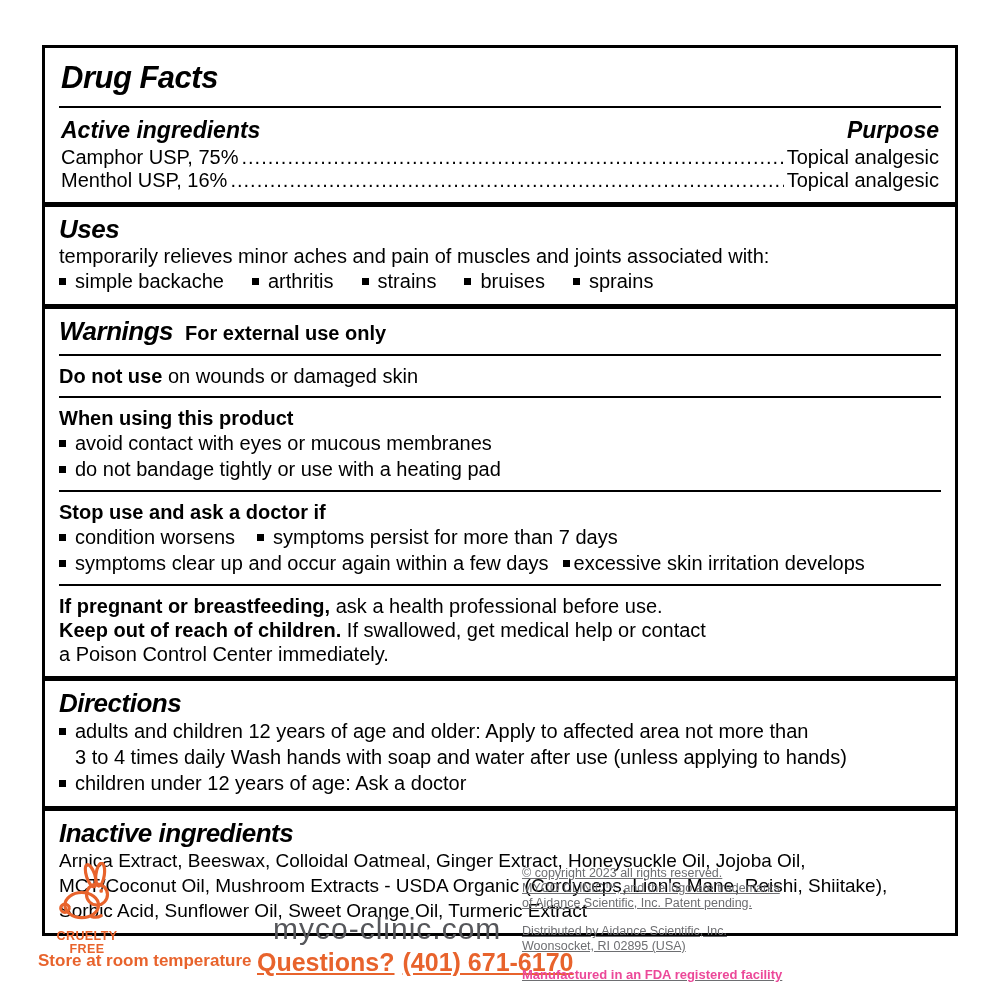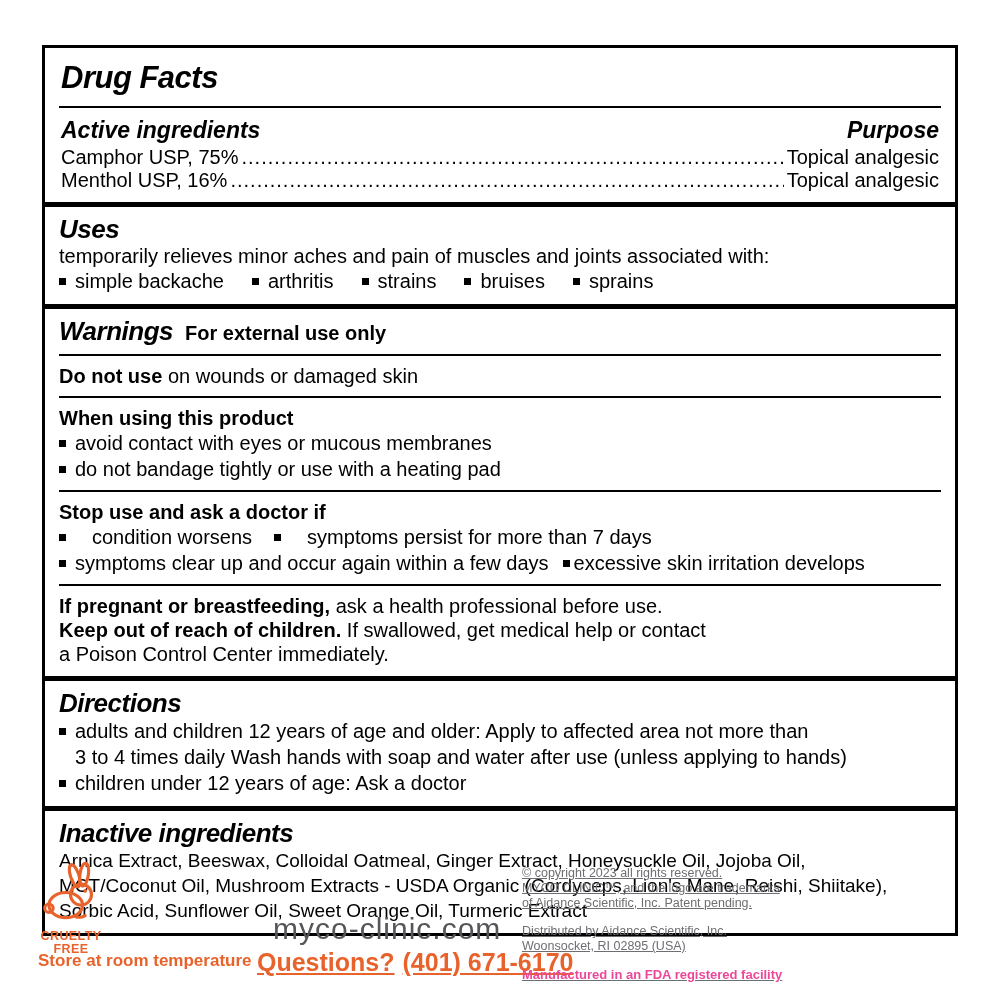--- a/index.html
+++ b/index.html
@@ -28,31 +28,31 @@
   .leader { flex:1; overflow:hidden; white-space:nowrap; margin:0 3px; }
   .leader::after { content:"................................................................................................................................................................."; letter-spacing:1px; }
   .purpose-cell { white-space:nowrap; }
 
   
   .b { display:flex; align-items:center; }
   .sq { width:7px; height:7px; background:#000; margin-right:9px; flex:none; }
   .sq-tight { margin-right:4px; }
   .brow { display:flex; align-items:center; font-size:20px; line-height:26px; }
   .gap-wide > .b { margin-right:28px; }
-  .gap-med  > .b { margin-right:22px;gap:17px; }
+  .gap-med  > .b { margin-right:22px; }
   .indent { padding-left:16px; }
 
   
   .warn-head { display:flex; align-items:baseline; }
   .warn-sub { font-size:20px; font-weight:bold; margin-left:12px; }
   .sub { border-top:2px solid #000; margin-top:8px; padding-top:8px; }
   .lead-bold { font-weight:bold; }
 
   
-  .cf-block { position:absolute; left:32px; top:862px; width:78px; text-align:center; }
+  .cf-block { position:absolute; left:48px; top:862px; width:78px; text-align:center; }
   .cf-text { color:#E8632C; font-weight:bold; font-size:12.5px; line-height:13px;
              letter-spacing:0.4px; margin-top:2px; }
   .storage { position:absolute; left:38px; top:951px; color:#E8632C;
              font-weight:bold; font-size:17px; }
   .website { position:absolute; left:273px; top:912px; color:#55565A;
              font-size:30px; letter-spacing:1px; }
   .questions { position:absolute; left:257px; top:948px; color:#E8632C;
                font-size:25px; font-weight:bold;text-decoration:underline; }
   .questions .phone { font-weight:bold; margin-left:8px; }
   .legal { position:absolute; left:522px; top:866px; width:290px;

